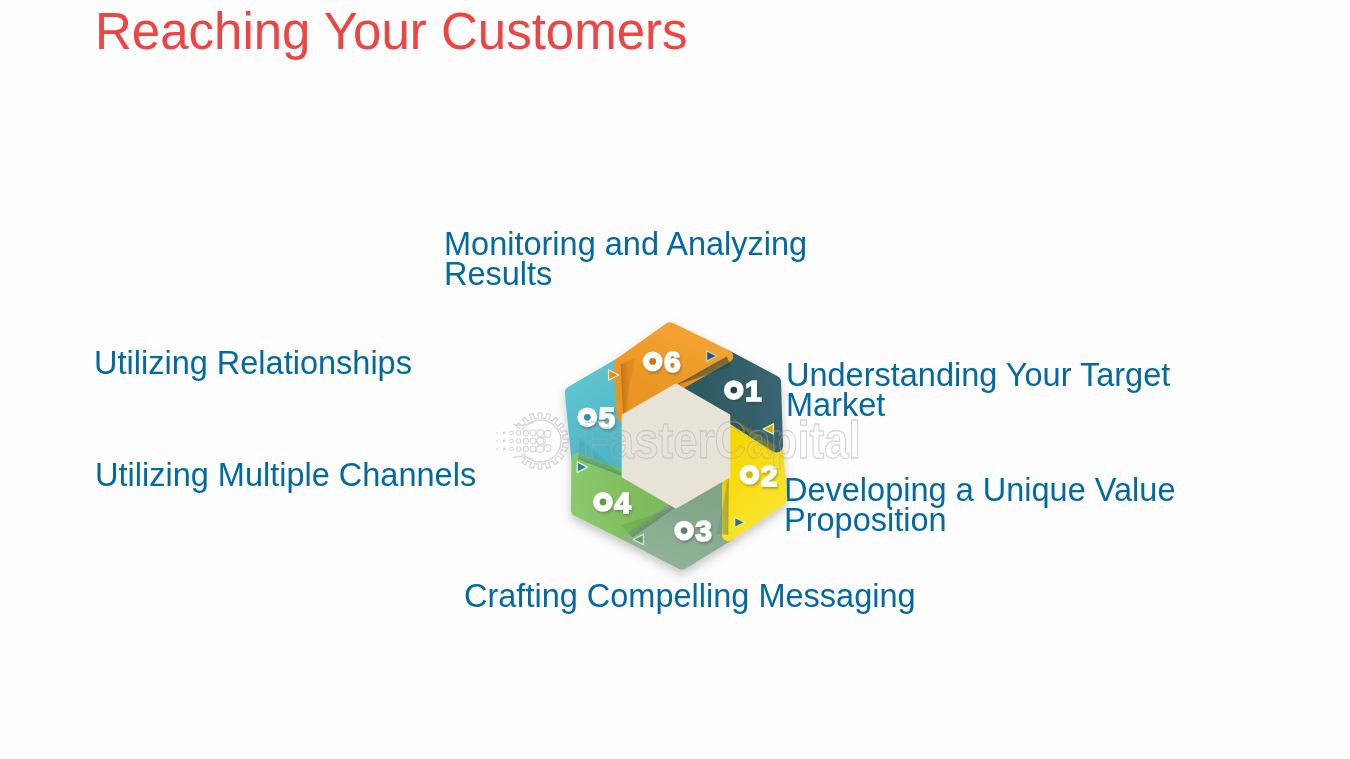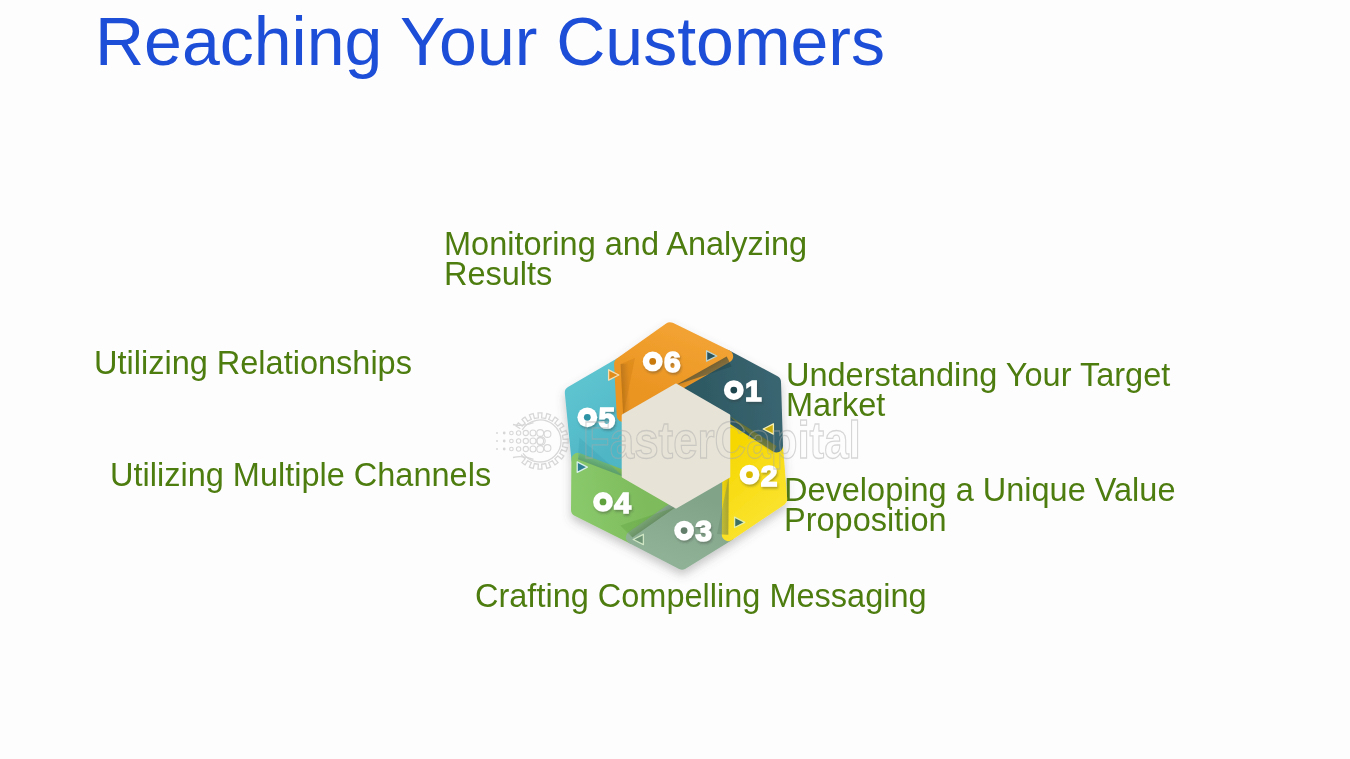--- a/index.html
+++ b/index.html
@@ -1,24 +1,24 @@
 <!DOCTYPE html>
 <html><head><meta charset="utf-8">
 <style>
 html,body{margin:0;padding:0;}
 body{width:1350px;height:759px;background:#fefdfe;font-family:"Liberation Sans",sans-serif;position:relative;overflow:hidden;}
-.title{position:absolute;left:95px;top:2px;font-size:68px;color:#1d4ed8;}
-.lbl{position:absolute;font-size:32.5px;line-height:30px;color:#4d7c0f;white-space:nowrap;}
+.title{position:absolute;left:95px;top:2px;font-size:51px;color:#ef4444;}
+.lbl{position:absolute;font-size:32.5px;line-height:30px;color:#0369a1;white-space:nowrap;}
 </style></head>
 <body>
 <div class="title">Reaching Your Customers</div>
 <div class="lbl" style="left:444px;top:229px;">Monitoring and Analyzing<br>Results</div>
 <div class="lbl" style="left:94px;top:348px;">Utilizing Relationships</div>
-<div class="lbl" style="left:110px;top:460px;">Utilizing Multiple Channels</div>
-<div class="lbl" style="left:475px;top:581px;">Crafting Compelling Messaging</div>
+<div class="lbl" style="left:95px;top:460px;">Utilizing Multiple Channels</div>
+<div class="lbl" style="left:464px;top:581px;">Crafting Compelling Messaging</div>
 <div class="lbl" style="left:786px;top:348.5px;margin-top:11px;">Understanding Your Target<br>Market</div>
 <div class="lbl" style="left:784px;top:459px;margin-top:16px;">Developing a Unique Value<br>Proposition</div>
 <svg width="1350" height="759" viewBox="0 0 1350 759" style="position:absolute;left:0;top:0;">
 <defs>
       <linearGradient id="g5" gradientUnits="userSpaceOnUse" x1="571.3" y1="392.7" x2="615.0" y2="446.0">
         <stop offset="0" stop-color="#5dc3cf"></stop>
         <stop offset="1" stop-color="#50b6c5"></stop>
       </linearGradient>
       <linearGradient id="g4" gradientUnits="userSpaceOnUse" x1="577.5" y1="510.0" x2="645.5" y2="498.8">
         <stop offset="0" stop-color="#8ac96b"></stop>

